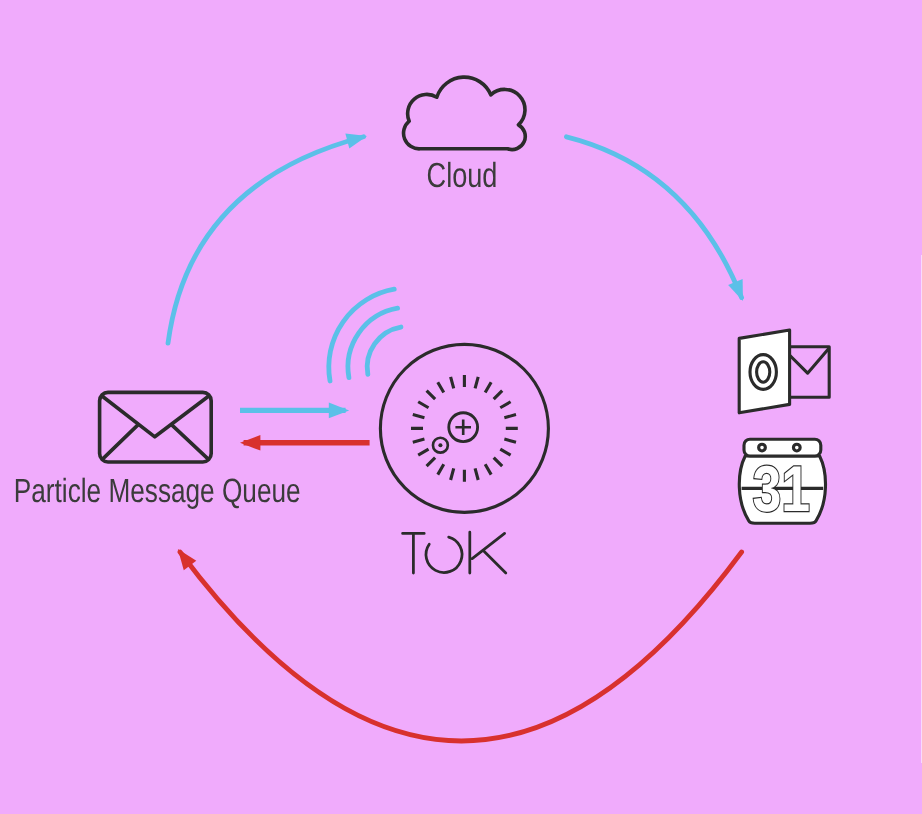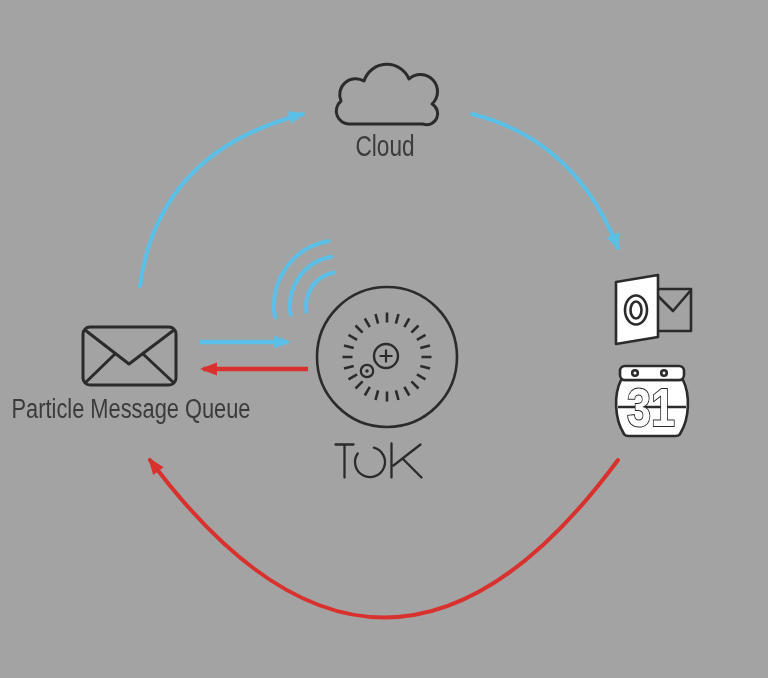--- a/index.html
+++ b/index.html
@@ -1,17 +1,17 @@
 <!DOCTYPE html>
 <html><head>
 <meta charset="utf-8">
 <style>
   html,body{margin:0;padding:0;background:#fff;}
   .canvas{
-    position:relative;width:768px;height:678px;background:#a3a3a3;overflow:hidden;
+    position:relative;width:768px;height:678px;background:#f0abfc;overflow:hidden;
     font-family:"Liberation Sans",sans-serif;
   }
   .canvas svg{position:absolute;left:0;top:0;}
   .diagram-label{fill:#3b3b3b;font-family:"Liberation Sans",sans-serif;font-weight:500;}
   .ink{stroke:#2b2b2b;fill:none;}
   .sr-only{position:absolute;width:1px;height:1px;overflow:hidden;clip:rect(0 0 0 0);white-space:nowrap;}
 </style>
 </head>
 <body>
 

